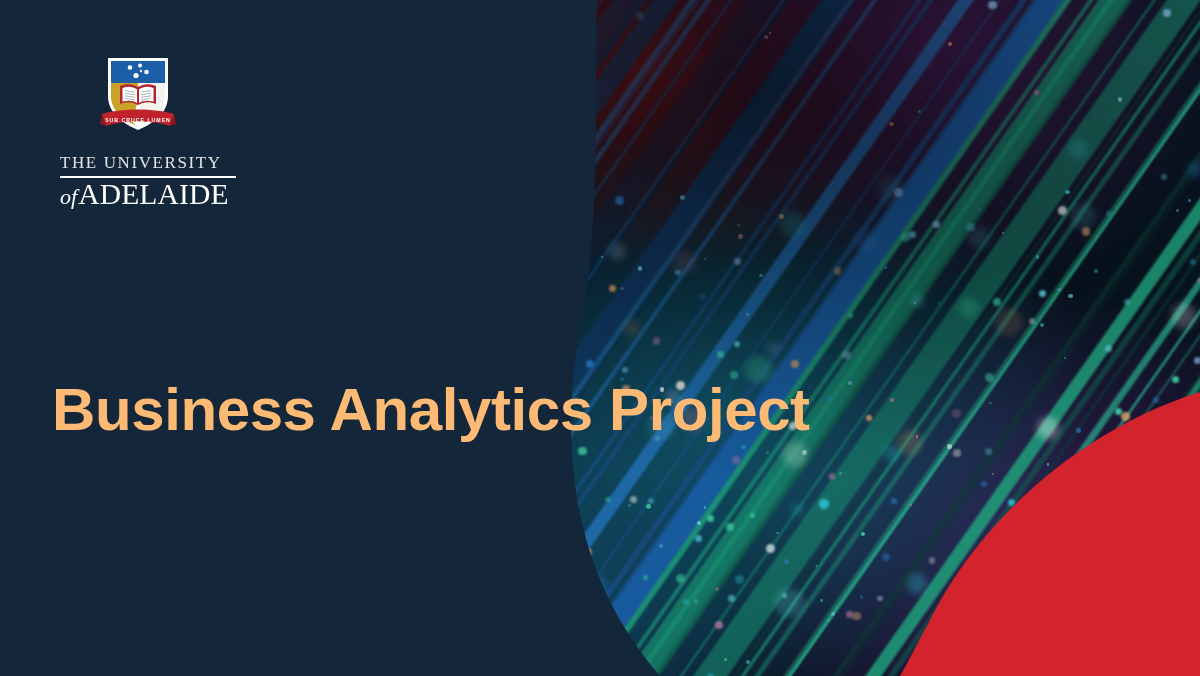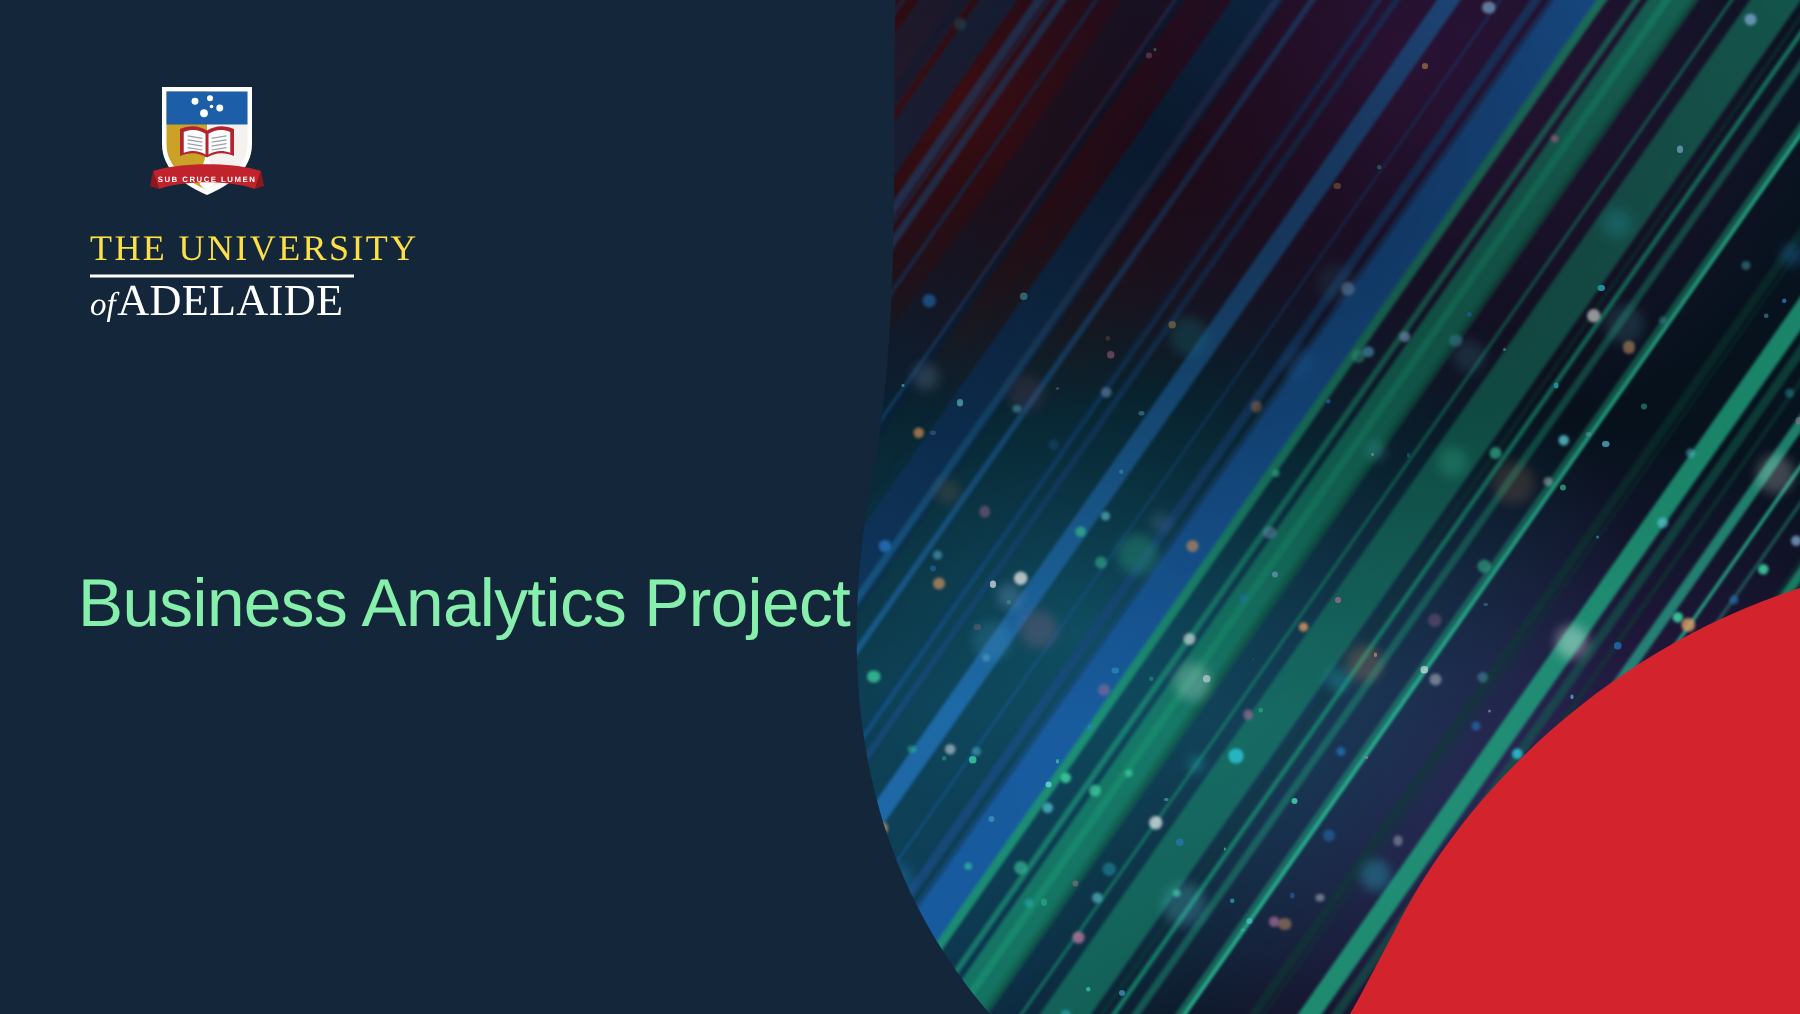--- a/index.html
+++ b/index.html
@@ -91,22 +91,22 @@
     left:52px; top:52px;
     width:230px;
   }
 
   .crest { position:relative; width:76px; height:88px; margin:0 auto 14px 48px; }
   .crest svg { display:block; width:76px; height:88px; }
 
   .wordmark { position:relative; width:176px; margin-left:8px; }
   .wm-the {
     font-family:"Liberation Serif", serif;
-    color:#fde047;
-    font-size:24px;
+    color:#e5e5e5;
+    font-size:17px;
     letter-spacing:1.6px;
     line-height:1;
     white-space:nowrap;
     padding-bottom:4px;
     text-align:left;
   }
   .wm-rule {
     width:176px; height:1.5px;
     background:#ffffff;
     margin:1px 0 2px 0;
@@ -133,23 +133,23 @@
   }
 
   
   .title-block {
     position:absolute;
     left:52px;
     top:378px;
     width:640px;
   }
   .main-title {
-    color:#86efac;
-    font-size:45px;
-    font-weight:normal;
+    color:#fdba74;
+    font-size:60px;
+    font-weight:bold;
     letter-spacing:-0.4px;
     line-height:1.05;
     white-space:nowrap;
   }
   .sub-title {
     color:#ffffff;
     font-size:30px;
     font-weight:normal;
     letter-spacing:0px;
     line-height:1.1;

